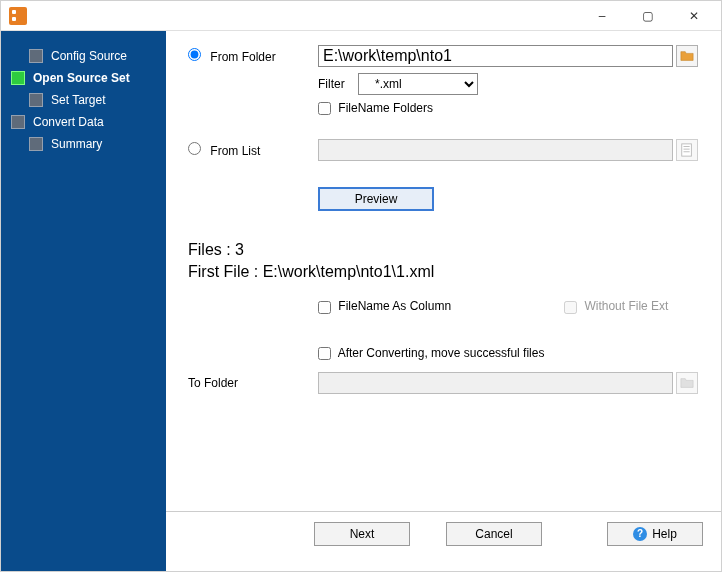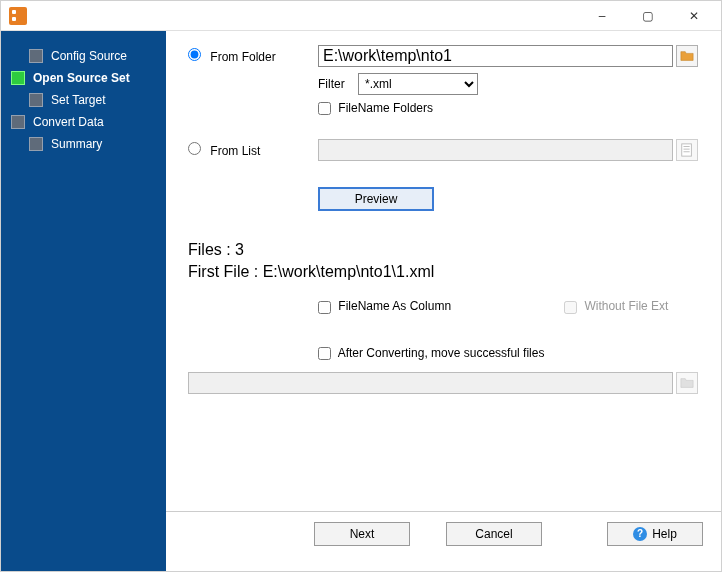--- a/index.html
+++ b/index.html
@@ -83,21 +83,21 @@
     border:1px solid #888;
     padding: 2px 4px;
     font-size:16px;
     font-family:inherit;
   }
   input[type=text]:disabled { background:#f0f0f0; color:#888; border-color:#bbb;}
   select {
     height:22px;
     border:1px solid #888;
     font-size:12px;
-    padding:0 2px;
+    padding:0 12px;
     width:120px;
     background:#fff;
   }
   .iconbtn {
     width:22px; height:22px;
     border:1px solid #b0b0b0;
     background:#f5f5f5;
     display:flex; align-items:center; justify-content:center;
     cursor:pointer;
   }
@@ -289,20 +289,23 @@
             <input type="checkbox" style="">
             <span>After Converting, move successful files</span>
           </label>
         </div>
         <div class="after-col"></div>
       </div>
 
       <div style="height:6px"></div>
 
       <div class="row">
+        <div class="label-col">
+          <span>To Folder</span>
+        </div>
         <div class="field-col">
           <input type="text" disabled="" value="" style="">
         </div>
         <div class="after-col">
           <div class="iconbtn disabled">
             <svg viewBox="0 0 16 16">
                 <path fill="#ccc" stroke="#999" stroke-width="0.6" d="M1 3h5l1 2h8v8H1z"></path>
               </svg>
           </div>
         </div>

